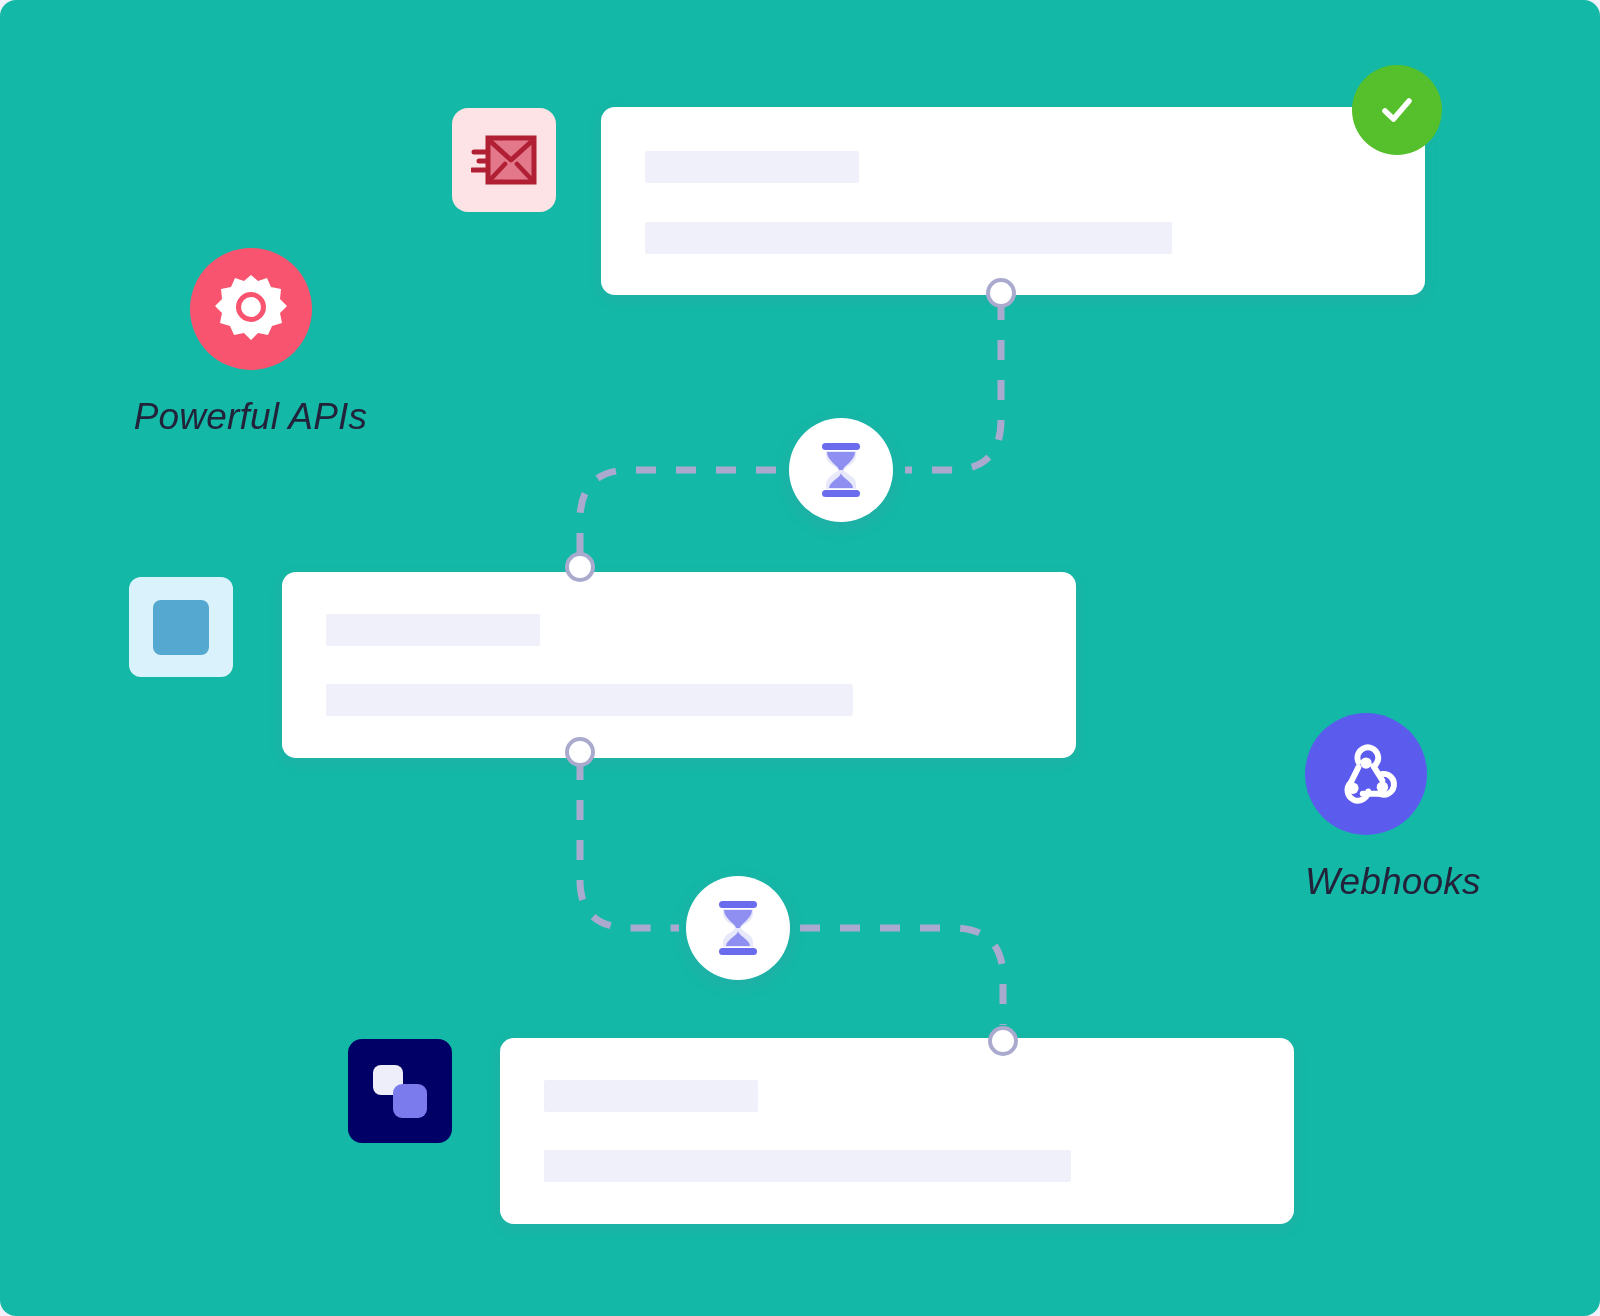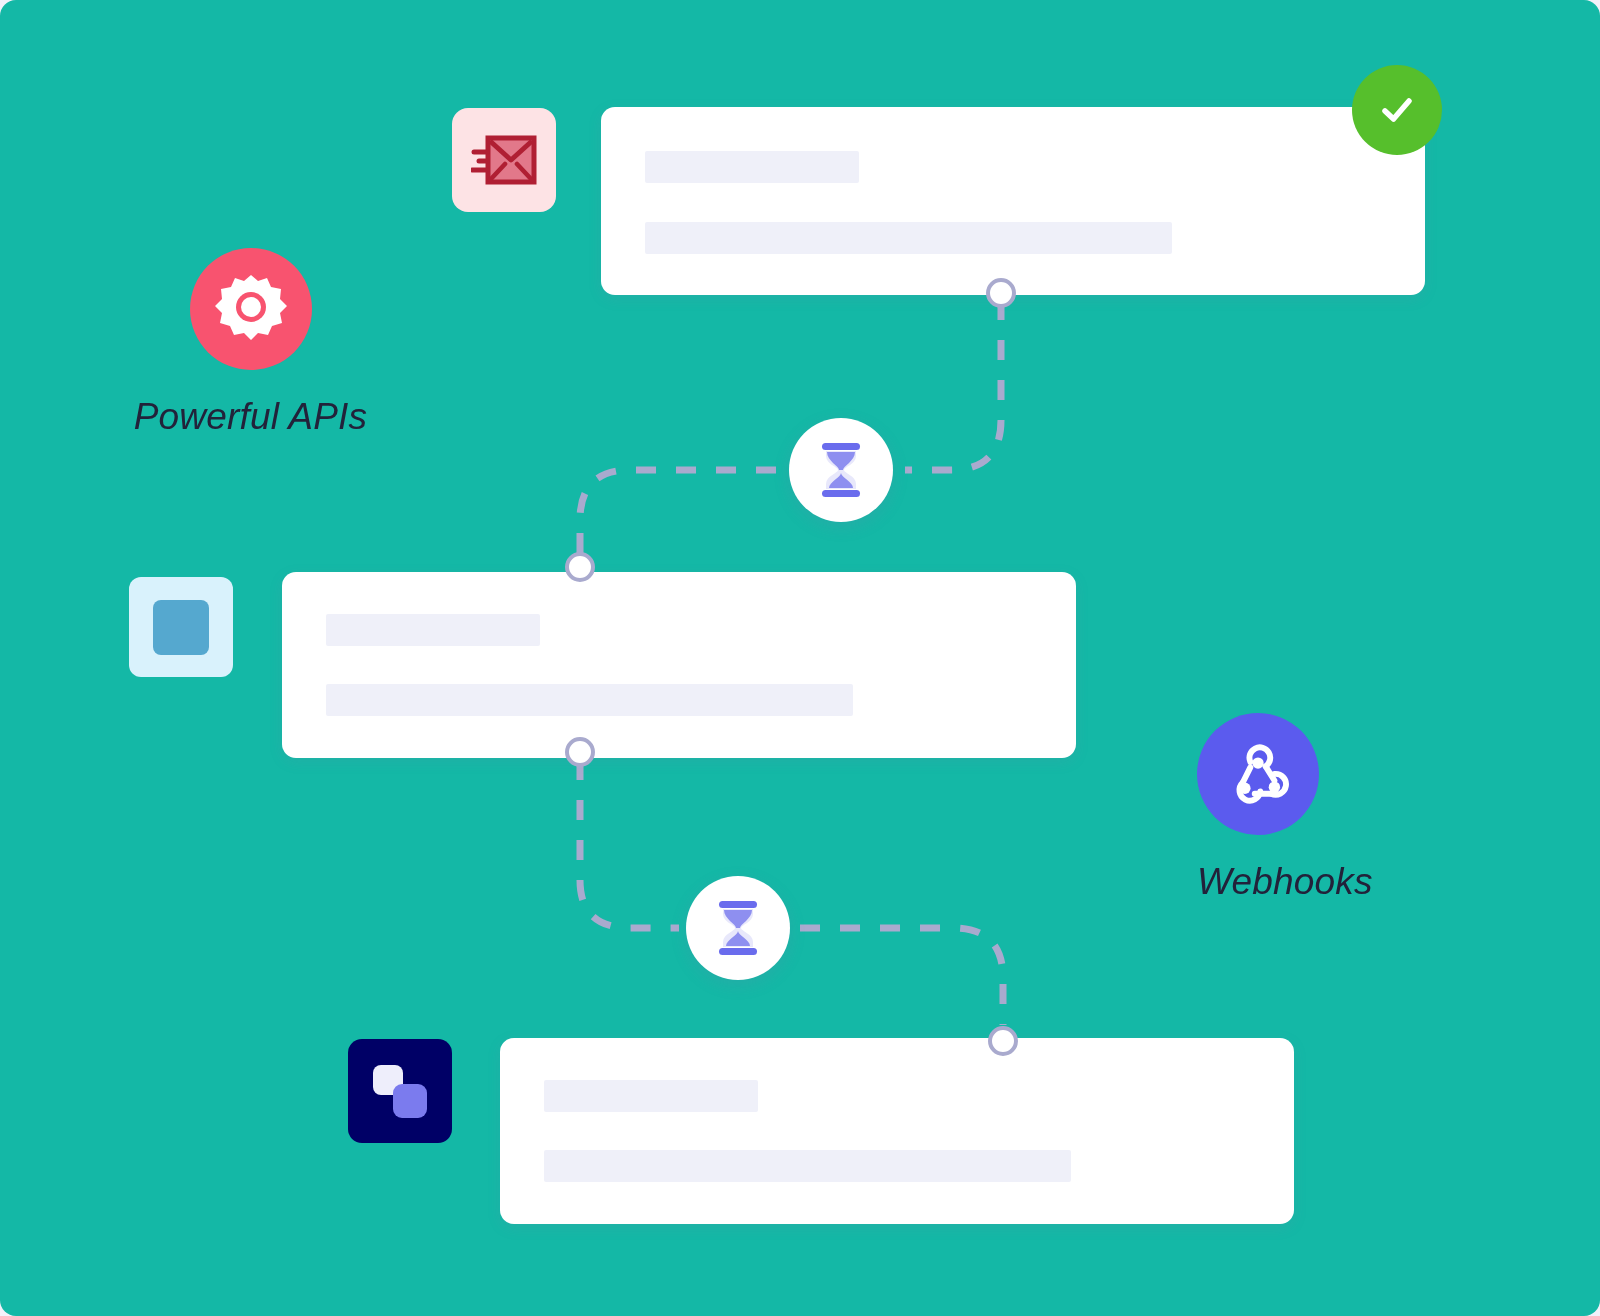--- a/index.html
+++ b/index.html
@@ -141,21 +141,21 @@
     <div class="feature-circle" style="background:#f8536f;">
       <svg width="74" height="74" viewBox="0 0 74 74">
         <path d="M37 3 L44 9 L53 6 L57 15 L67 17 L66 27 L73 34 L66 41 L68 51 L58 54 L54 63 L44 61 L37 68 L30 61 L20 63 L16 54 L6 51 L8 41 L1 34 L8 27 L7 17 L17 15 L21 6 L30 9 Z" fill="#ffffff"></path>
         <circle cx="37" cy="35" r="15" fill="#f8536f"></circle>
         <circle cx="37" cy="35" r="10" fill="#ffffff"></circle>
       </svg>
     </div>
     <div class="feature-label">Powerful APIs</div>
   </div>
 
-  <div class="feature" style="left:1197px;top:713px;width:122px;">
+  <div class="feature" style="left:1305px;top:713px;width:122px;">
     <div class="feature-circle" style="background:#5b5bee;">
       <svg width="70" height="70" viewBox="0 0 64 64">
         <g fill="none" stroke="#ffffff" stroke-width="5.4" stroke-linecap="round">
           <path d="M25 21 A9.5 9.5 0 1 1 39 25"></path>
           <path d="M39 25 L47 38"></path>
           <path d="M47 32 A9.5 9.5 0 1 1 44 50"></path>
           <path d="M44 50 L29 50"></path>
           <path d="M34 48 A9.5 9.5 0 1 1 18 40"></path>
           <path d="M18 40 L25 26"></path>
         </g>

